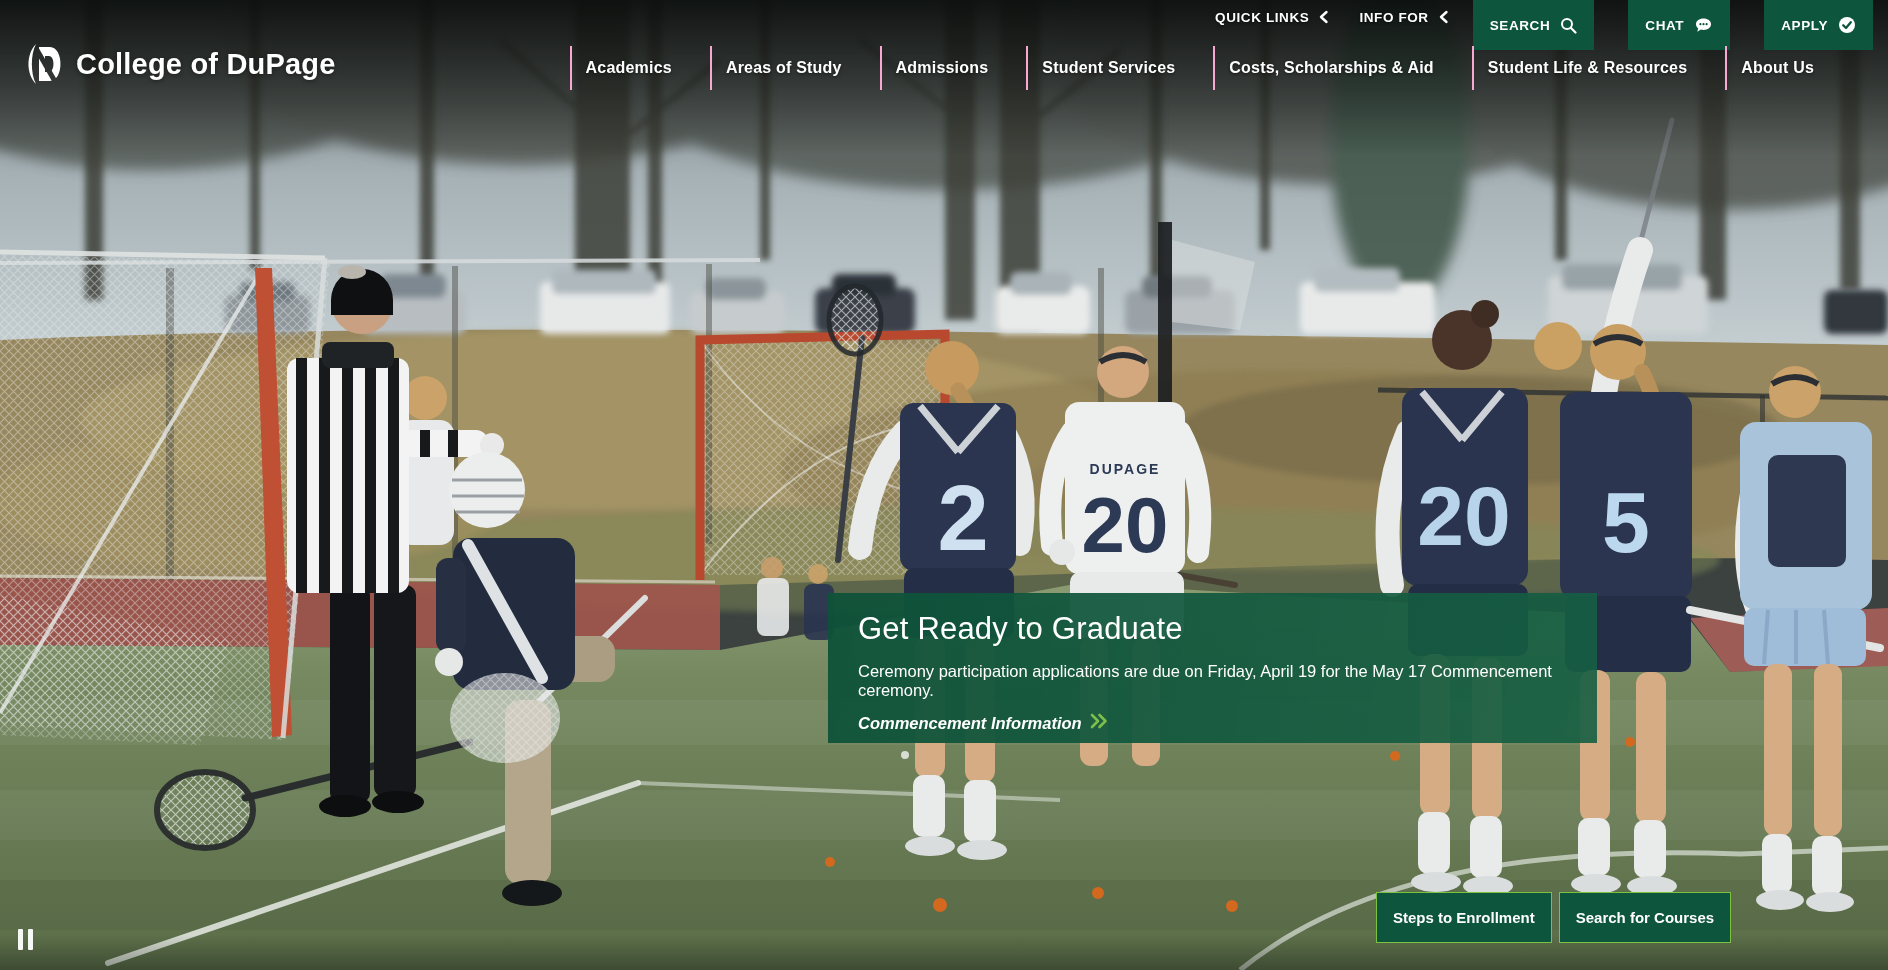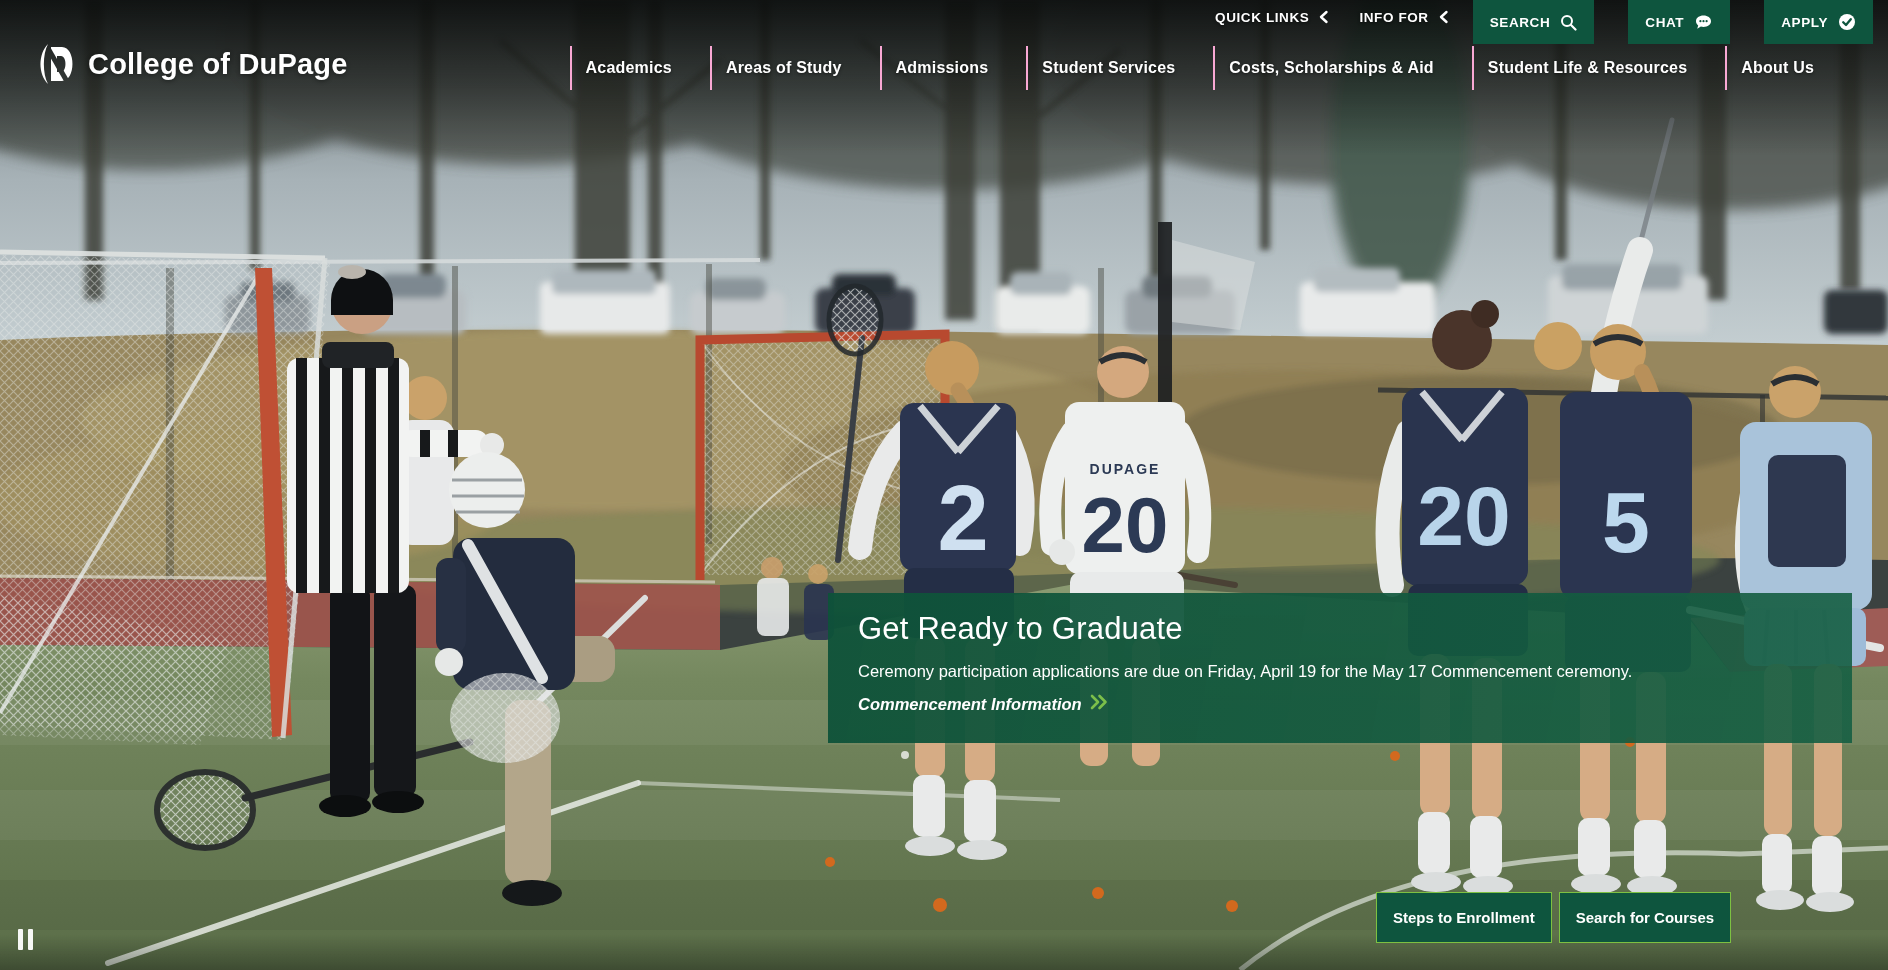--- a/index.html
+++ b/index.html
@@ -9,37 +9,37 @@
   .scene { position:absolute; inset:0; display:block; }
 
   
 
   
   .utility-bar { position:absolute; top:0; right:15px; display:flex; align-items:stretch; gap:18px; height:34px; z-index:30; }
   .util-link { display:flex; align-items:center; gap:9px; color:#fff; font-size:13.5px; font-weight:700;
                letter-spacing:.6px; cursor:pointer; text-shadow:0 1px 3px rgba(0,0,0,.6); padding:0 6px;justify-content:center; }
   .util-btn { display:flex; align-items:center; gap:10px; background:#0e553e; color:#fff; border:none;
               font-family:inherit; font-size:13.5px; font-weight:700; letter-spacing:.6px; padding:0 17px;
-              cursor:pointer; height:44px; }
+              cursor:pointer; height:50px; }
   .util-btn + .util-btn { margin-left:16px; }
   .util-icon { display:inline-flex; }
 
   
-  .brand { position:absolute; left:36px; top:42px; display:flex; align-items:center; z-index:30; cursor:pointer;text-align:center; }
+  .brand { position:absolute; left:24px; top:42px; display:flex; align-items:center; z-index:30; cursor:pointer;text-align:center; }
   .brand-mark { width:40px; height:44px; }
   .brand-name { color:#fff; font-size:29px; font-weight:700; margin-left:12px; letter-spacing:.2px;
                 text-shadow:0 1px 4px rgba(0,0,0,.45); white-space:nowrap; }
   .main-nav { position:absolute; right:66px; top:46px; display:flex; z-index:30; }
   .nav-item { display:block; line-height:44px; border-left:2px solid #f9a8d4; padding-left:14px; margin-right:38px;
               color:#fff; font-size:16px; font-weight:700; letter-spacing:.2px; white-space:nowrap; cursor:pointer;
               text-shadow:0 1px 3px rgba(0,0,0,.55); text-decoration:none; }
   .nav-item:last-child { margin-right:8px; }
 
   
-  .promo-panel { position:absolute; left:828px; top:593px; width:1024px; height:150px; z-index:20;
+  .promo-panel { position:absolute; left:828px; top:593px; width:769px; height:150px; z-index:20;
                  background:linear-gradient(100deg, rgba(14,82,57,.95) 0%, rgba(22,95,67,.90) 100%);
                  padding:17px 30px 0 30px; }
   .promo-title { color:#fff; font-size:31px; font-weight:300; letter-spacing:.2px; line-height:38px; }
   .promo-body { color:#fff; font-size:16.5px; font-weight:400; margin-top:14px; }
   .promo-link { display:inline-flex; align-items:center; gap:8px; margin-top:13px; color:#fff; font-size:16.5px;
                 font-weight:700; font-style:italic; cursor:pointer; text-decoration:none; }
 
   
   .cta-group { position:absolute; left:1376px; top:892px; display:flex; gap:7px; z-index:20; }
   .cta-btn { height:51px; background:#0e553e; border:1px solid #7dc142; color:#fff; font-family:inherit;

